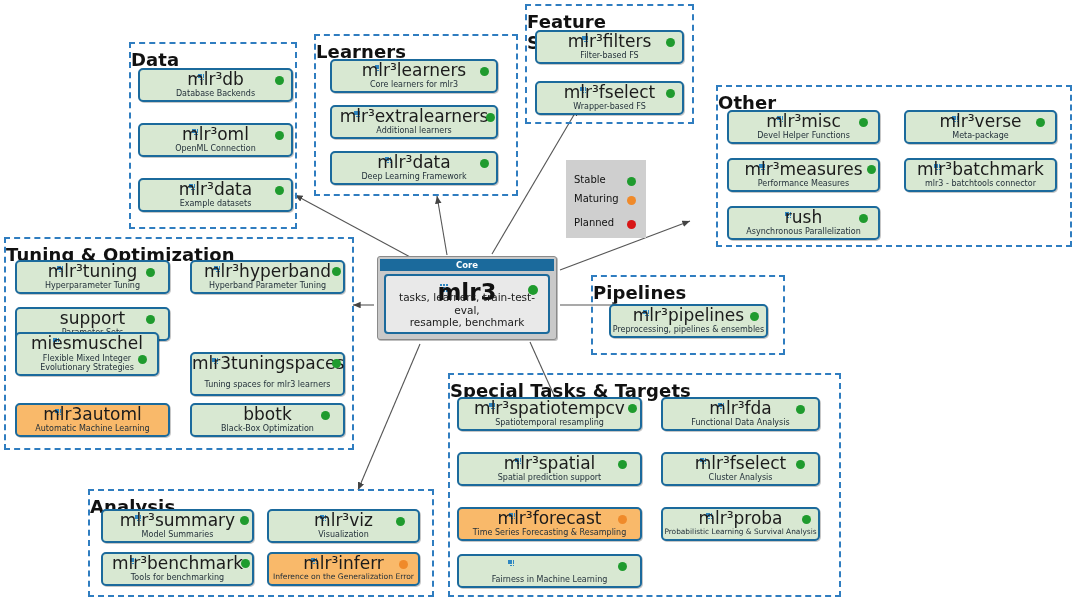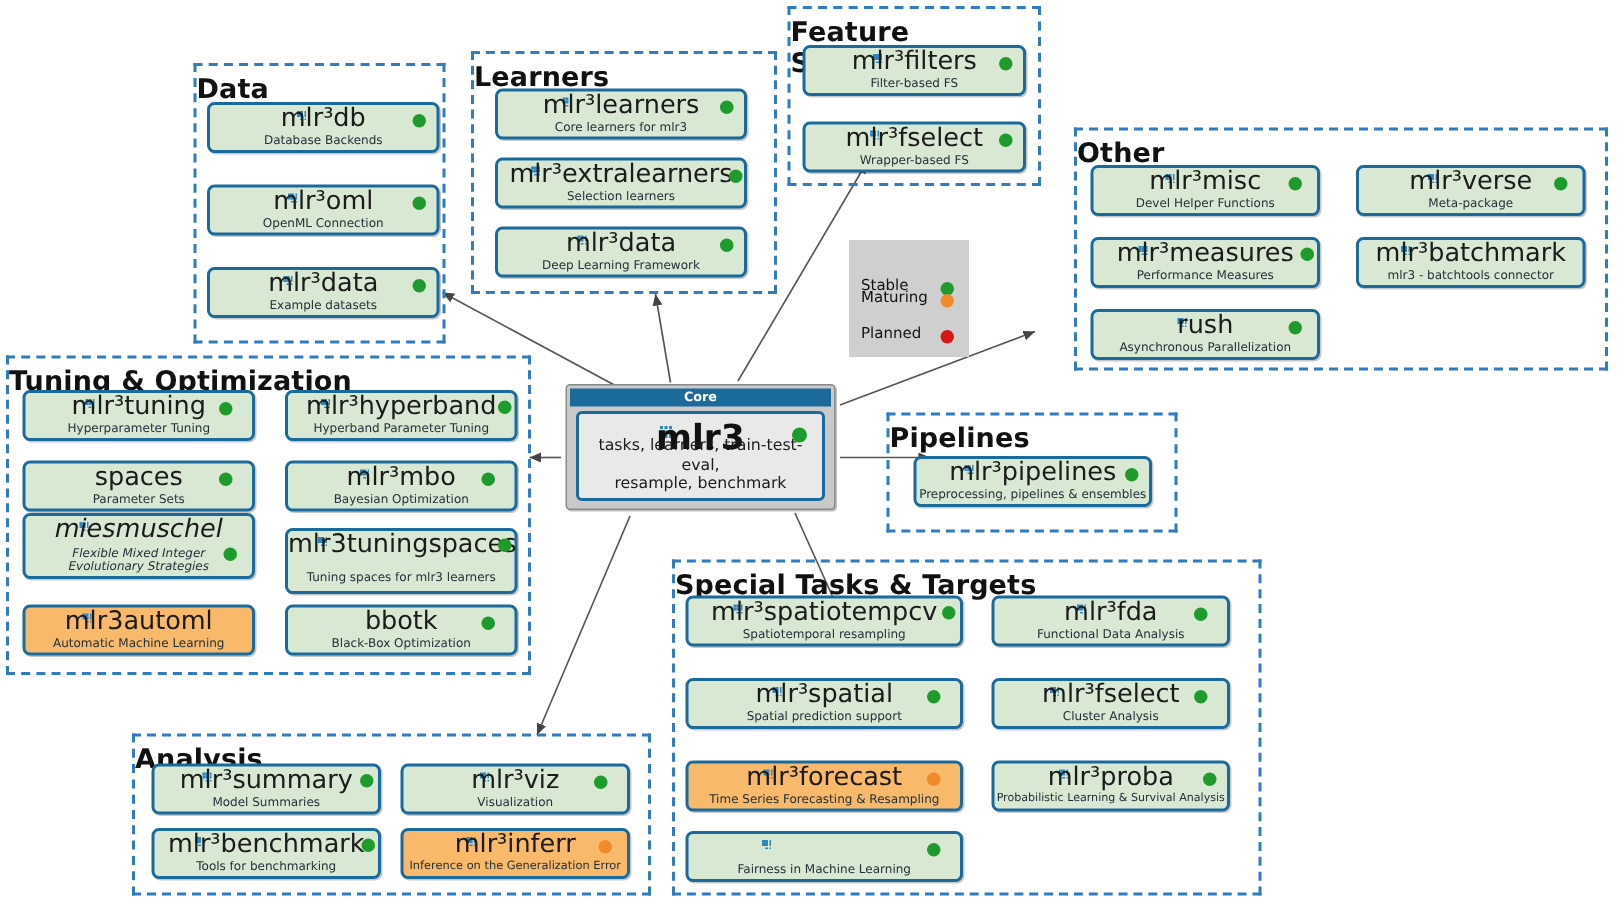--- a/index.html
+++ b/index.html
@@ -144,21 +144,21 @@
       <i style="left:0;top:0"></i>
         <i style="left:2.4px;top:0"></i>
         <i style="left:4.8px;top:0"></i>
       <i style="left:0;top:2.4px"></i>
         <i style="left:2.4px;top:2.4px"></i>
         <i style="left:4.8px;top:2.4px"></i>
       <i style="left:2.4px;top:4.8px"></i>
         <i style="left:4.8px;top:4.8px"></i>
     </span>
     <div class="cname sm" style="font-size:17px;">mlr³extralearners</div>
-    <div class="cdesc">Selection learners</div>
+    <div class="cdesc">Additional learners</div>
     <span class="dot stable" style="right:1px;top:6px;"></span>
   </div>
   <div class="card" style="left:330px;top:151px;width:168px;height:34px;">
     <span class="glyph" style="left:53px;top:4px;">
       <i style="left:0;top:0"></i>
         <i style="left:2.4px;top:0"></i>
         <i style="left:4.8px;top:0"></i>
       <i style="left:0;top:2.4px"></i>
         <i style="left:2.4px;top:2.4px"></i>
         <i style="left:4.8px;top:2.4px"></i>
@@ -309,40 +309,25 @@
         <i style="left:2.4px;top:2.4px"></i>
         <i style="left:4.8px;top:2.4px"></i>
       <i style="left:2.4px;top:4.8px"></i>
         <i style="left:4.8px;top:4.8px"></i>
     </span>
     <div class="cname">mlr³hyperband</div>
     <div class="cdesc">Hyperband Parameter Tuning</div>
     <span class="dot stable" style="right:2px;top:5px;"></span>
   </div>
   <div class="card" style="left:15px;top:307px;width:155px;height:34px;">
-    <div class="cname">spaces</div>
+    <div class="cname">support</div>
     <div class="cdesc">Parameter Sets</div>
     <span class="dot stable" style="right:13px;top:6px;"></span>
   </div>
-  <div class="card" style="left:190px;top:307px;width:155px;height:34px;">
-    <span class="glyph" style="left:48px;top:4px;">
-      <i style="left:0;top:0"></i>
-        <i style="left:2.4px;top:0"></i>
-        <i style="left:4.8px;top:0"></i>
-      <i style="left:0;top:2.4px"></i>
-        <i style="left:2.4px;top:2.4px"></i>
-        <i style="left:4.8px;top:2.4px"></i>
-      <i style="left:2.4px;top:4.8px"></i>
-        <i style="left:4.8px;top:4.8px"></i>
-    </span>
-    <div class="cname">mlr³mbo</div>
-    <div class="cdesc">Bayesian Optimization</div>
-    <span class="dot stable" style="right:13px;top:6px;"></span>
-  </div>
-  <div class="card" style="left:15px;top:342px;width:155px;height:44px;font-style:italic;">
+  <div class="card" style="left:15px;top:332px;width:144px;height:44px;">
     <span class="glyph" style="left:36px;top:4px;">
       <i style="left:0;top:0"></i>
         <i style="left:2.4px;top:0"></i>
         <i style="left:4.8px;top:0"></i>
       <i style="left:0;top:2.4px"></i>
         <i style="left:2.4px;top:2.4px"></i>
         <i style="left:4.8px;top:2.4px"></i>
       <i style="left:2.4px;top:4.8px"></i>
         <i style="left:4.8px;top:4.8px"></i>
     </span>
@@ -593,21 +578,21 @@
       <div class="corename">mlr3</div>
       <span class="dot stable" style="right:10px;top:9px;width:10px;height:10px;"></span>
       <div class="coredesc">
         <div>tasks, learners, train-test-eval,</div>
         <div>resample, benchmark</div>
       </div>
     </div>
   </div>
 
   <div id="legend">
-    <div class="lrow" style="top:23px;">
+    <div class="lrow" style="top:12px;">
       <span class="ltext">Stable</span>
       <span class="ldot" style="background:#1f9b2e;"></span>
     </div>
     <div class="lrow" style="top:31px;">
       <span class="ltext">Maturing</span>
       <span class="ldot" style="background:#f08a2a;"></span>
     </div>
     <div class="lrow" style="top:55px;text-align:right;">
       <span class="ltext">Planned</span>
       <span class="ldot" style="background:#d81616;"></span>

